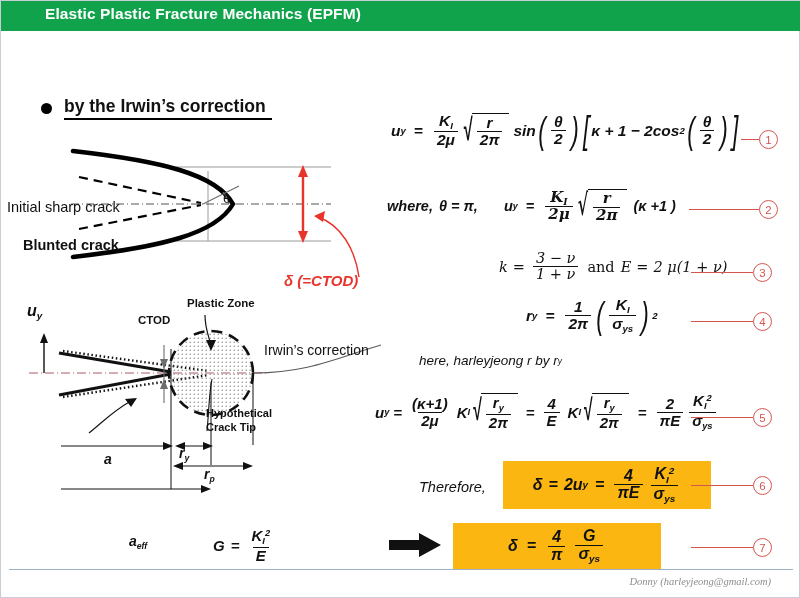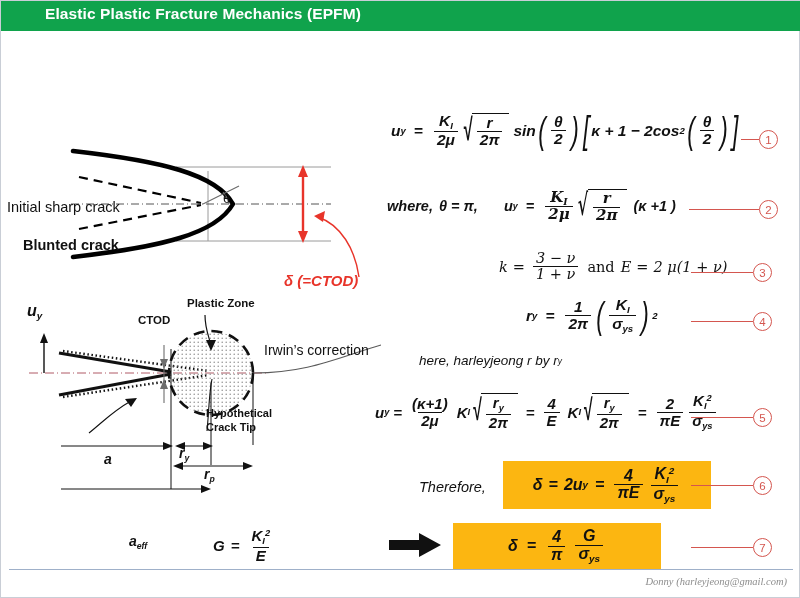--- a/index.html
+++ b/index.html
@@ -41,31 +41,35 @@
     color:#d4564f;font-size:11.5px;display:flex;align-items:center;justify-content:center;
     font-family:"Liberation Sans",sans-serif;font-weight:normal;
   }
 
   
   .hilite{position:absolute;background:#fcb611;display:flex;align-items:center;justify-content:center;}
 
   .label{position:absolute;color:#111;}
   .lbl-red{color:#e8342a;font-weight:bold;}
   .footer-rule{position:absolute;left:8px;top:568px;width:784px;height:0;border-top:1.5px solid #9fb0c9;}
-  .footer-note{position:absolute;right:12px;top:575px;font-size:10.5px;font-style:italic;color:#8d8d8d;font-family:"Liberation Serif",serif;}
+  .footer-note{position:absolute;right:28px;top:575px;font-size:10.5px;font-style:italic;color:#8d8d8d;font-family:"Liberation Serif",serif;}
 </style>
 </head>
 <body>
 
 <div class="slide">
 
   <div class="header-bar"></div>
   <div class="header-title">Elastic Plastic Fracture Mechanics (EPFM)</div>
 
 
+  <div class="bullet-row">
+    <span class="bullet-dot"></span>
+    <span class="bullet-text">by the Irwin’s correction</span>
+  </div>
 
   <svg style="position:absolute;left:10px;top:128px;" width="360" height="160">
 
     <line x1="165" y1="38" x2="320" y2="38" stroke="#9a9a9a" stroke-width="1"></line>
     <line x1="165" y1="112" x2="320" y2="112" stroke="#9a9a9a" stroke-width="1"></line>
 
     <line x1="197" y1="42" x2="197" y2="112" stroke="#9a9a9a" stroke-width="1"></line>
 
     <line x1="60" y1="75" x2="320" y2="75" stroke="#555" stroke-width="1" stroke-dasharray="8 3 1 3"></line>
 

